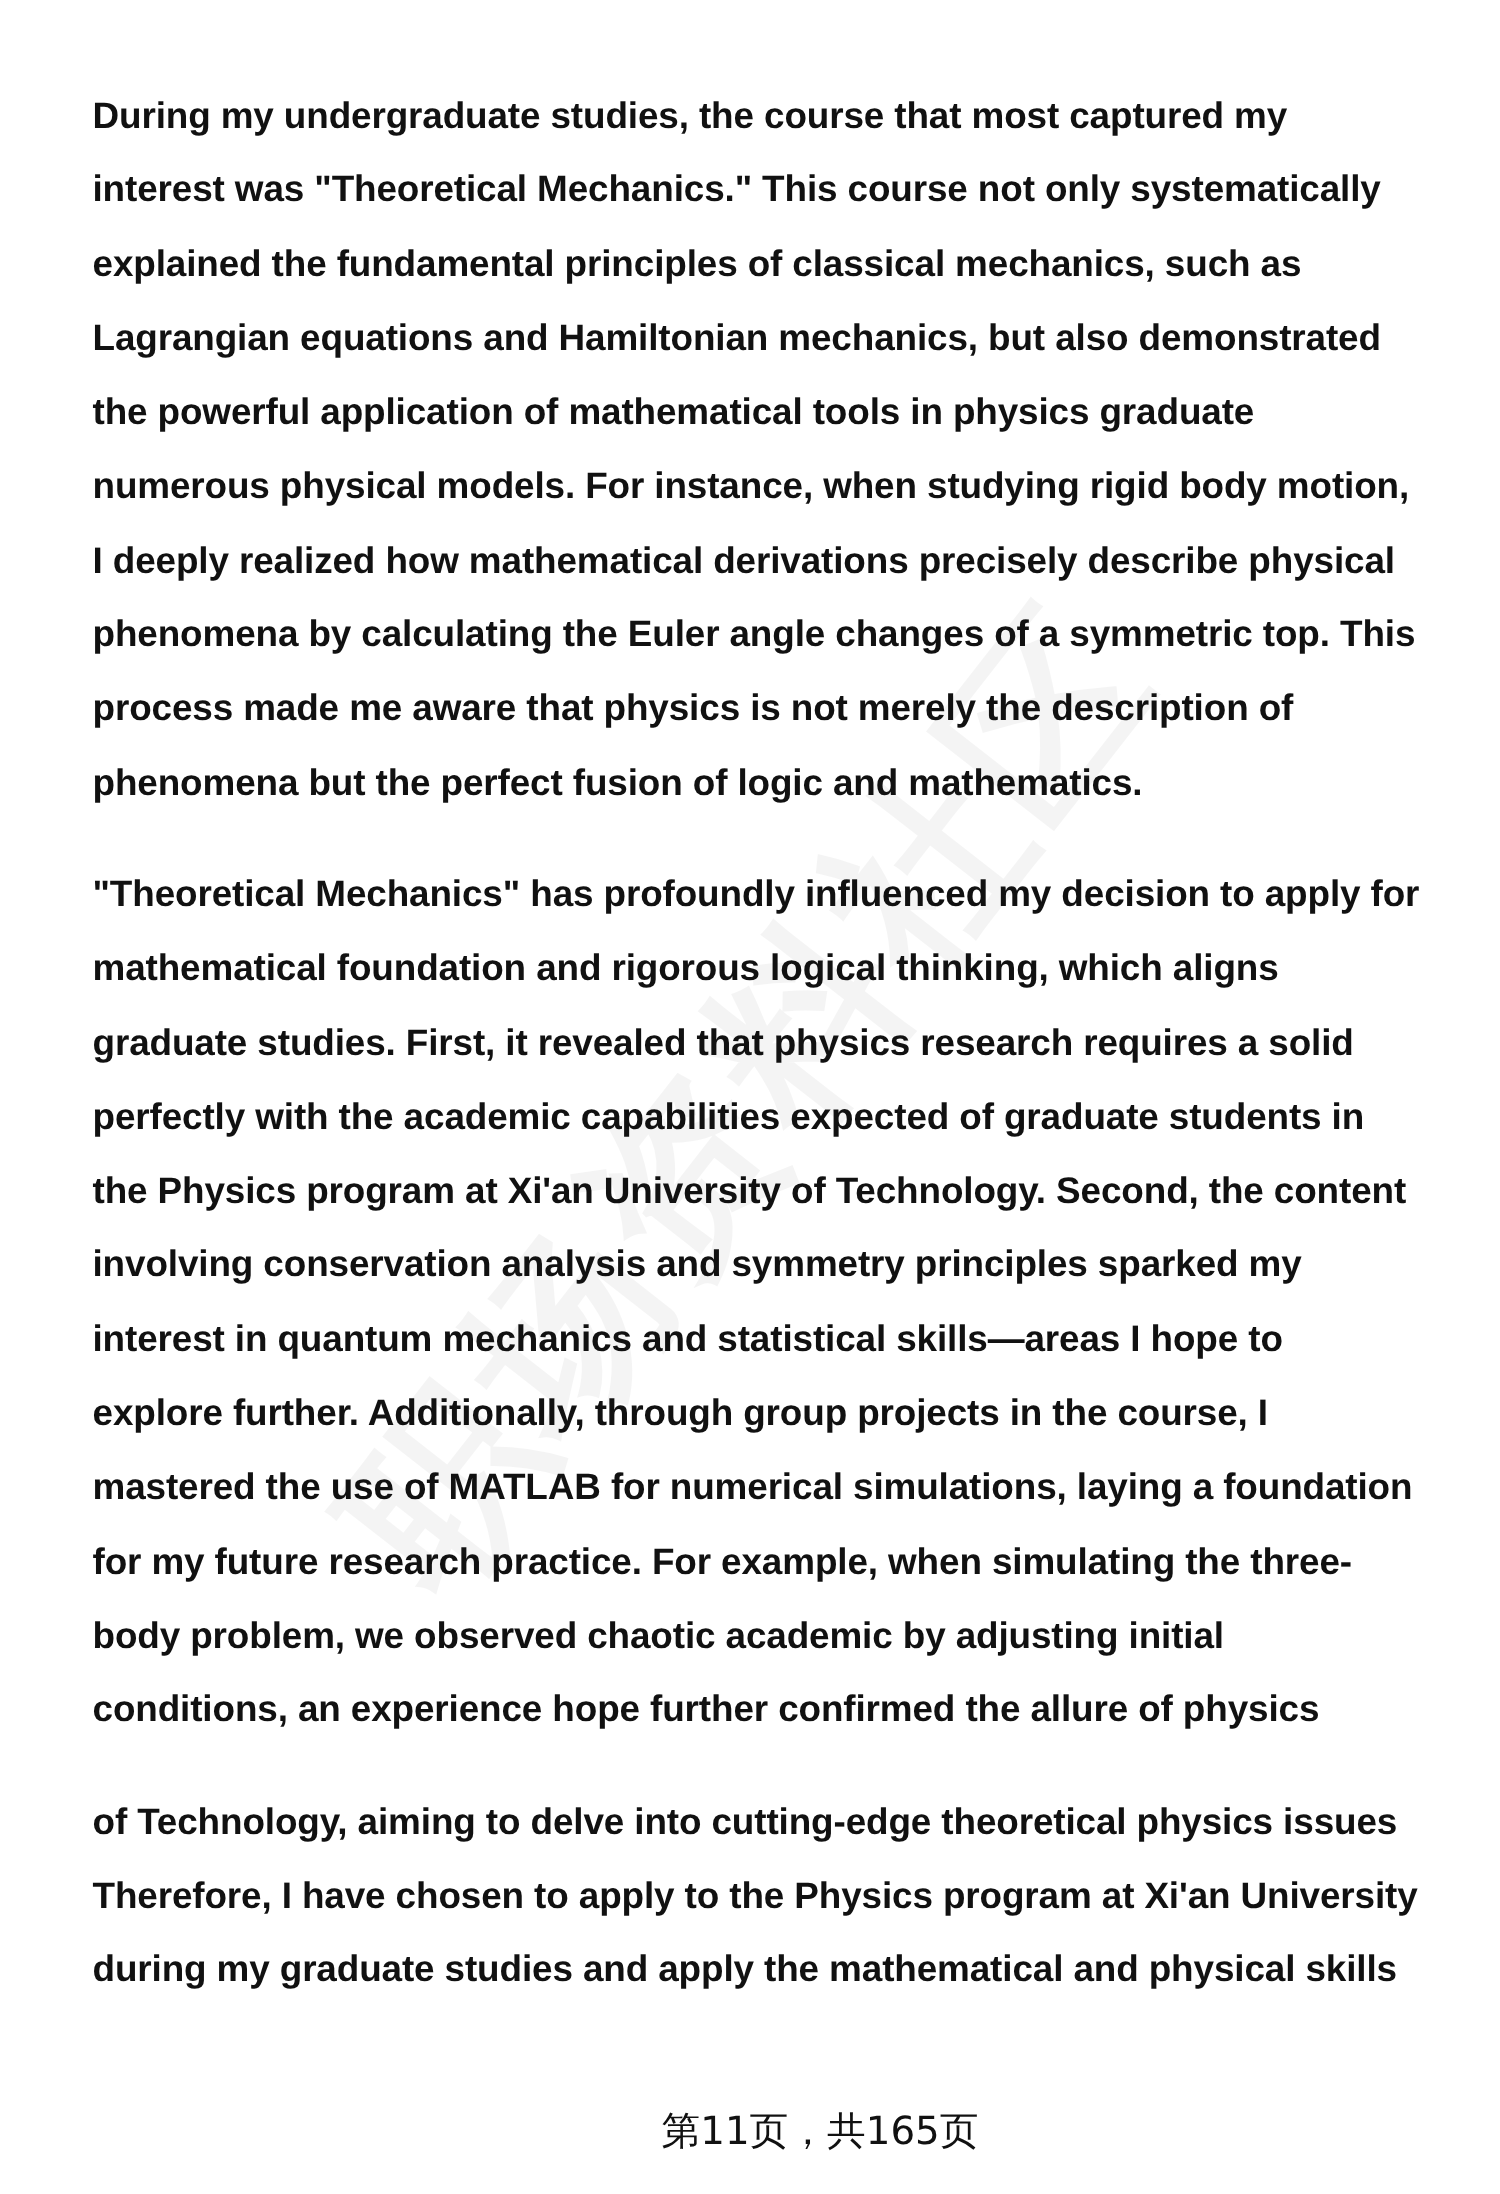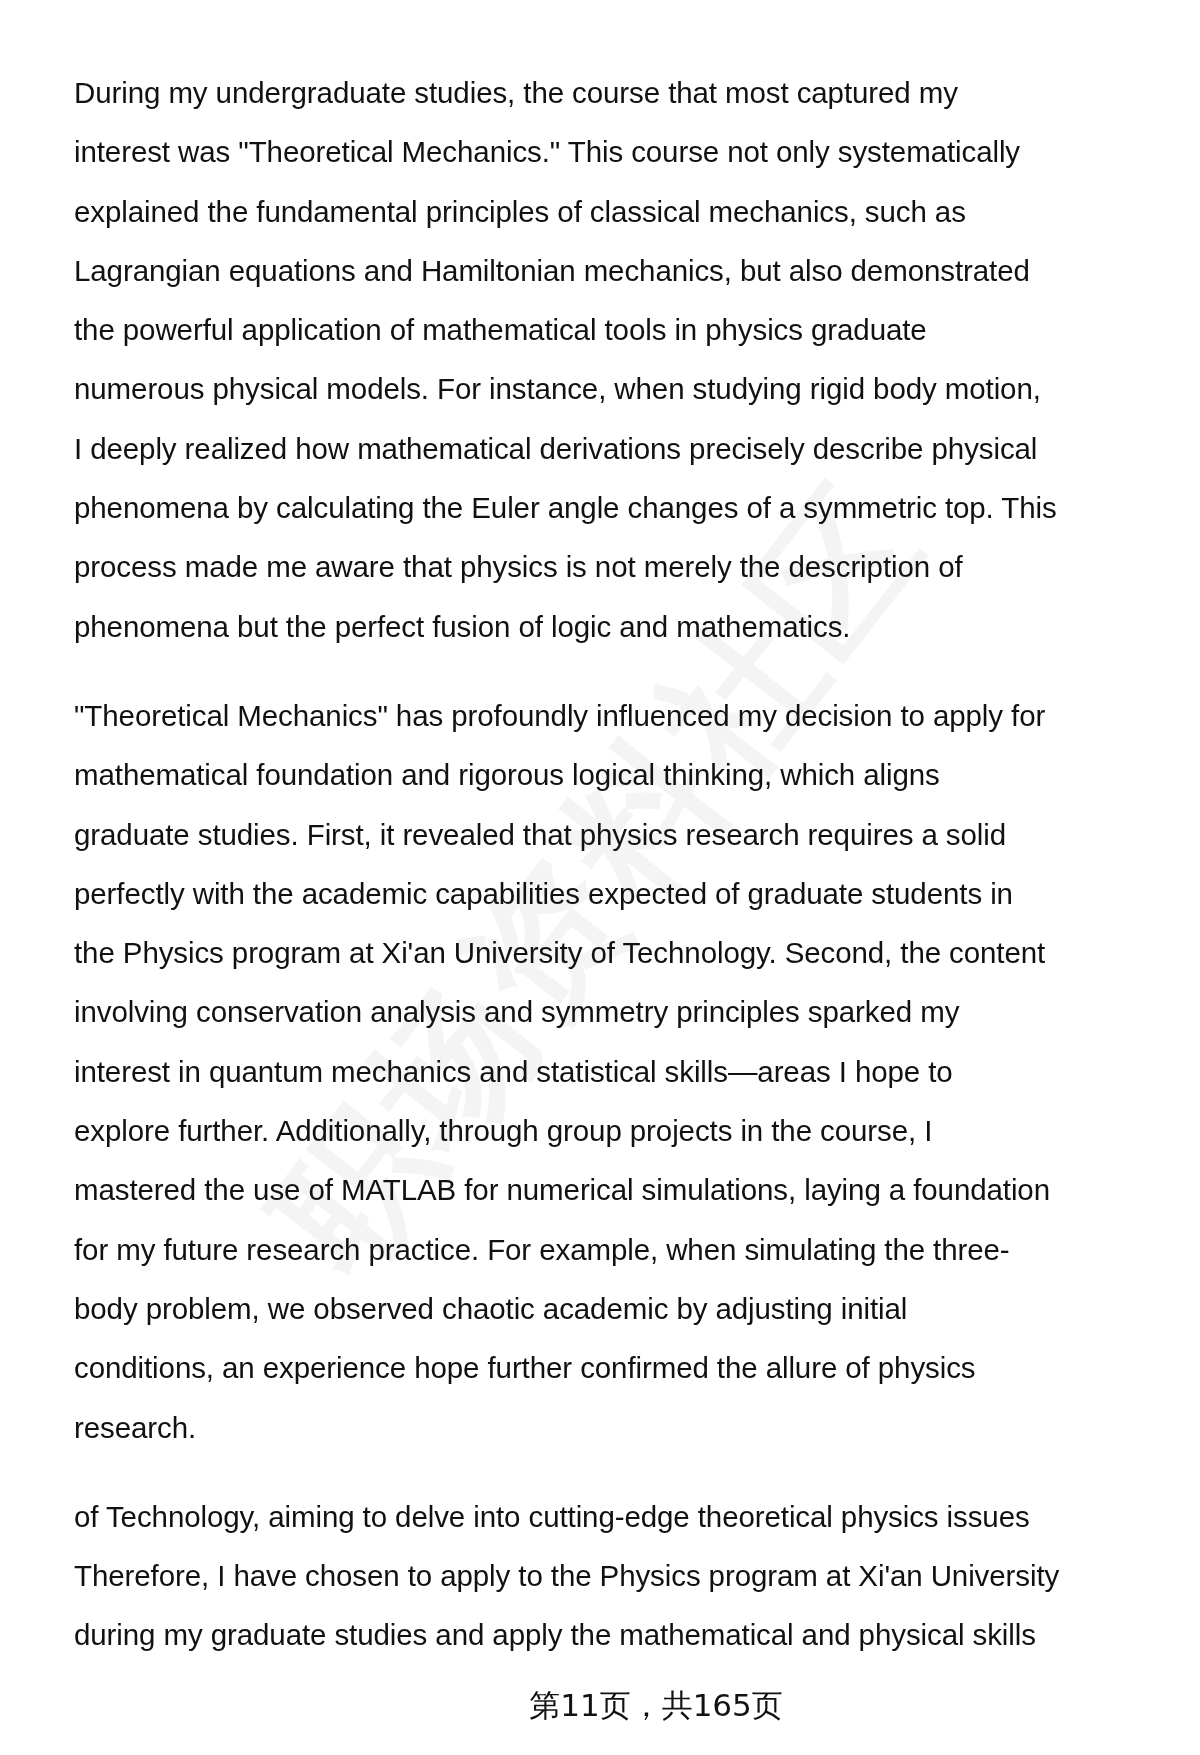--- a/index.html
+++ b/index.html
@@ -45,20 +45,21 @@
     }
     .body-text {
       position: absolute;
       left: 74px;
       top: 63px;
       width: 1100px;
       z-index: 1;
     }
     .para {
       margin: 0 0 30px 0;
+      font-weight: bold;
     }
     .line {
       display: block;
       height: 59.3px;
       line-height: 59.3px;
       font-size: 29.5px;
       white-space: nowrap;
       letter-spacing: -0.1px;
     }
     .footer {
@@ -105,21 +106,20 @@
       <span class="line">graduate studies. First, it revealed that physics research requires a solid</span>
       <span class="line">perfectly with the academic capabilities expected of graduate students in</span>
       <span class="line">the Physics program at Xi'an University of Technology. Second, the content</span>
       <span class="line">involving conservation analysis and symmetry principles sparked my</span>
       <span class="line">interest in quantum mechanics and statistical skills—areas I hope to</span>
       <span class="line">explore further. Additionally, through group projects in the course, I</span>
       <span class="line">mastered the use of MATLAB for numerical simulations, laying a foundation</span>
       <span class="line">for my future research practice. For example, when simulating the three-</span>
       <span class="line">body problem, we observed chaotic academic by adjusting initial</span>
       <span class="line">conditions, an experience hope further confirmed the allure of physics</span>
-      <span class="line">research.</span>
     </p>
 
     <p class="para">
       <span class="line">of Technology, aiming to delve into cutting-edge theoretical physics issues</span>
       <span class="line">Therefore, I have chosen to apply to the Physics program at Xi'an University</span>
       <span class="line">during my graduate studies and apply the mathematical and physical skills</span>
     </p>
 
   </div>
 

